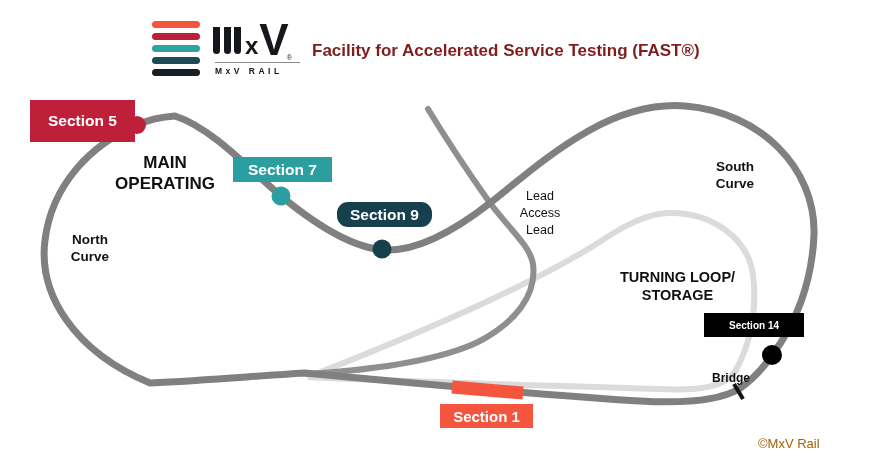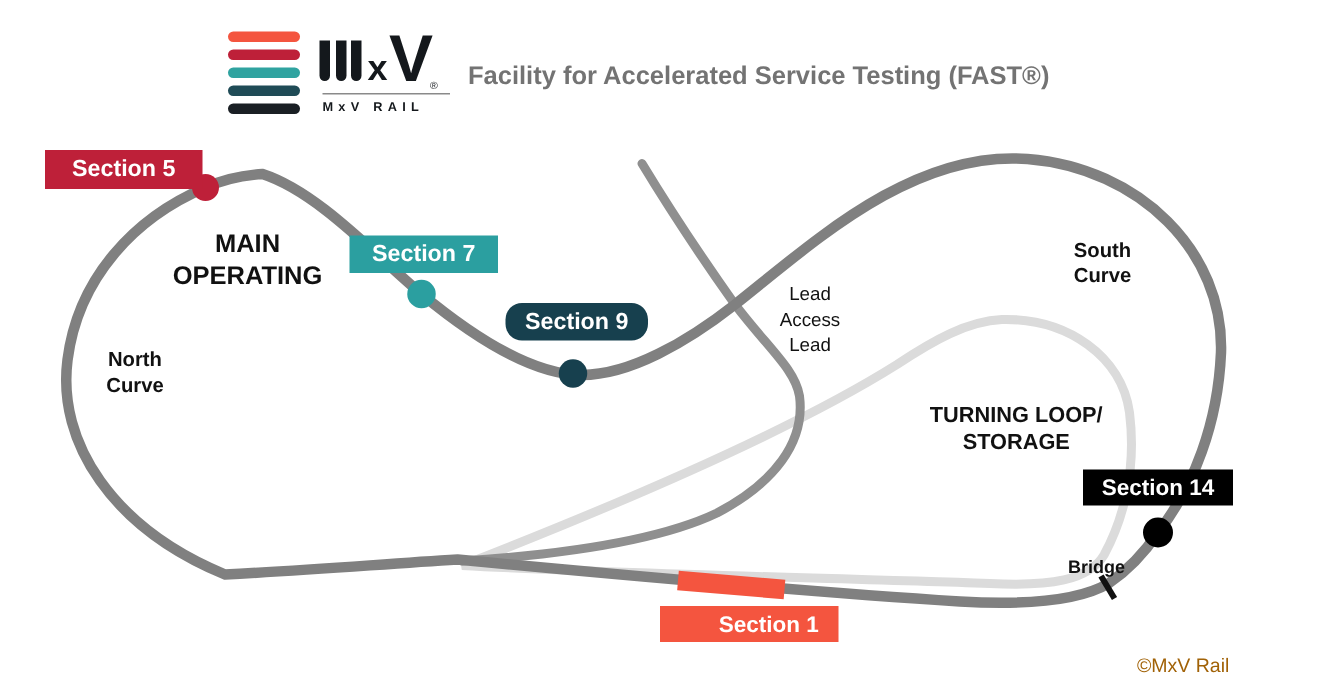--- a/index.html
+++ b/index.html
@@ -12,30 +12,30 @@
   .logo-bars .bar{width:48px;height:7px;border-radius:4px;}
   .logo-mark{position:absolute;left:213px;top:18px;display:flex;align-items:flex-start;}
   .mark-iii{display:flex;gap:3.5px;margin-top:9px;}
   .mark-iii i{display:block;width:7px;height:27px;background:#14181c;border-radius:0 0 4px 4px;}
   .mark-x{font-weight:bold;font-size:24px;margin:14px 1px 0 4px;color:#14181c;}
   .mark-v{font-weight:bold;font-size:44px;line-height:40px;margin-top:2px;color:#14181c;letter-spacing:-2px;}
   .mark-reg{font-size:7px;margin-top:36px;color:#14181c;}
   .logo-rule{position:absolute;left:215px;top:62px;width:85px;height:1px;background:#8a8a8a;}
   .logo-wordmark{position:absolute;left:215px;top:66px;width:88px;font-size:8.5px;font-weight:bold;
     letter-spacing:3.5px;color:#14181c;white-space:nowrap;}
-  .page-title{position:absolute;left:312px;top:41px;font-size:17px;font-weight:bold;color:#737373;}
+  .page-title{position:absolute;left:312px;top:41px;font-size:17px;font-weight:bold;color:#7f1d1d;}
   
   .track-svg{position:absolute;left:0;top:0;}
   
   .badge{position:absolute;color:#fff;font-weight:bold;font-size:15.5px;text-align:center;
     display:flex;align-items:center;justify-content:center;}
-  .badge-s5{left:30px;top:100px;width:105px;height:26px;}
+  .badge-s5{left:30px;top:100px;width:105px;height:42px;}
   .badge-s7{left:233px;top:157px;width:99px;height:25px;}
   .badge-s9{left:337px;top:202px;width:95px;height:25px;}
-  .badge-s14{left:722px;top:313px;width:100px;height:24px;font-size:15px;}
+  .badge-s14{left:704px;top:313px;width:100px;height:24px;font-size:10px;}
   .badge-s1{left:440px;top:404px;width:93px;height:24px;font-size:15px;}
   
   .lbl{position:absolute;text-align:center;color:#111;}
   .lbl-loop{left:95px;top:152px;width:140px;font-size:17px;font-weight:bold;line-height:21px;}
   .lbl-north{left:50px;top:231px;width:80px;font-size:13.5px;font-weight:bold;line-height:17px;}
   .lbl-south{left:695px;top:158px;width:80px;font-size:13.5px;font-weight:bold;line-height:17px;}
   .lbl-lead{left:500px;top:188px;width:80px;font-size:12.5px;line-height:17px;}
   .lbl-turning{left:585px;top:268px;width:185px;font-size:14.5px;font-weight:bold;line-height:18px;}
   .lbl-bridge{left:706px;top:371px;width:50px;font-size:12px;font-weight:bold;}
   .copyright{position:absolute;left:758px;top:436px;font-size:13px;color:#a16207;}
@@ -87,21 +87,21 @@
     <circle cx="137" cy="125" r="9" fill="#BE2039"></circle>
     <circle cx="281" cy="196" r="9.5" fill="#2B9FA0"></circle>
     <circle cx="382" cy="249" r="9.5" fill="#17404E"></circle>
     <circle cx="772" cy="355" r="10" fill="#000000"></circle>
   </svg>
 
   <div class="badge badge-s5" style="background: rgb(190, 32, 57);">Section 5</div>
   <div class="badge badge-s7" style="background: rgb(43, 159, 160);">Section 7</div>
   <div class="badge badge-s9" style="background: rgb(23, 64, 78); border-radius: 11px;">Section 9</div>
   <div class="badge badge-s14" style="background: rgb(0, 0, 0);">Section 14</div>
-  <div class="badge badge-s1" style="background: rgb(244, 85, 63); padding-left: 26px;">Section 1</div>
+  <div class="badge badge-s1" style="background: rgb(244, 85, 63);">Section 1</div>
 
   <div class="lbl lbl-loop">
     <div>MAIN</div>
     <div>OPERATING</div>
   </div>
   <div class="lbl lbl-north">
     <div>North</div>
     <div>Curve</div>
   </div>
   <div class="lbl lbl-south">

